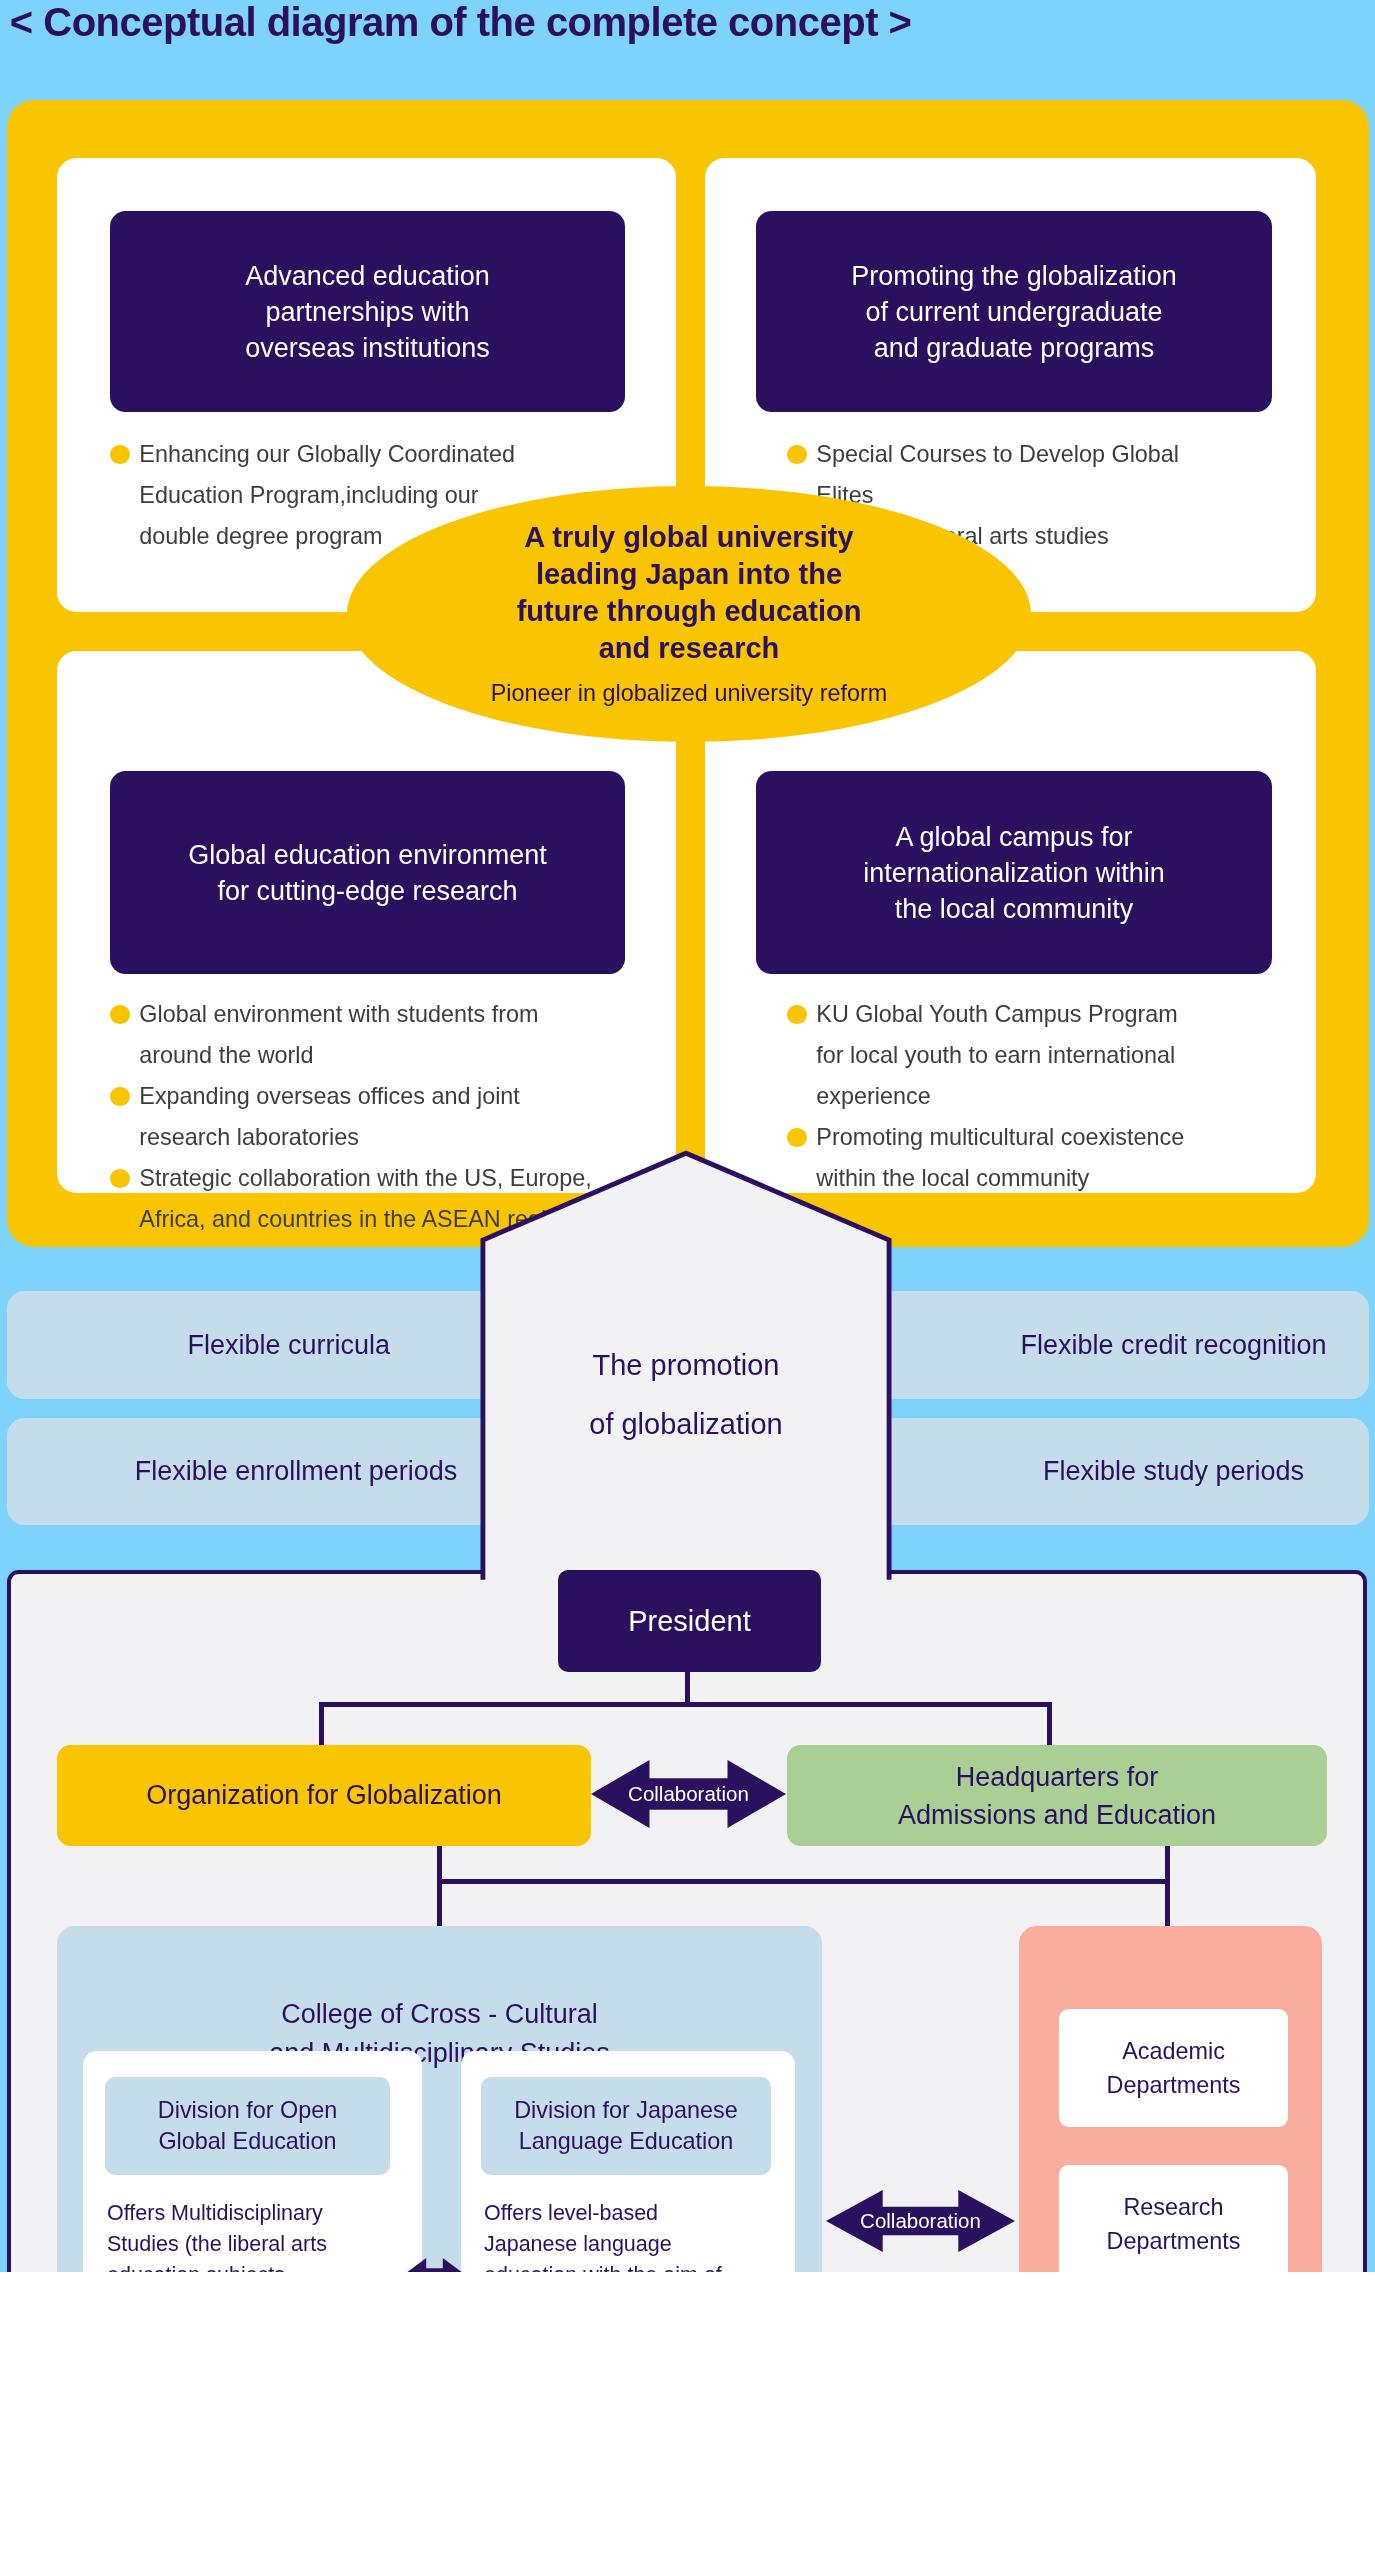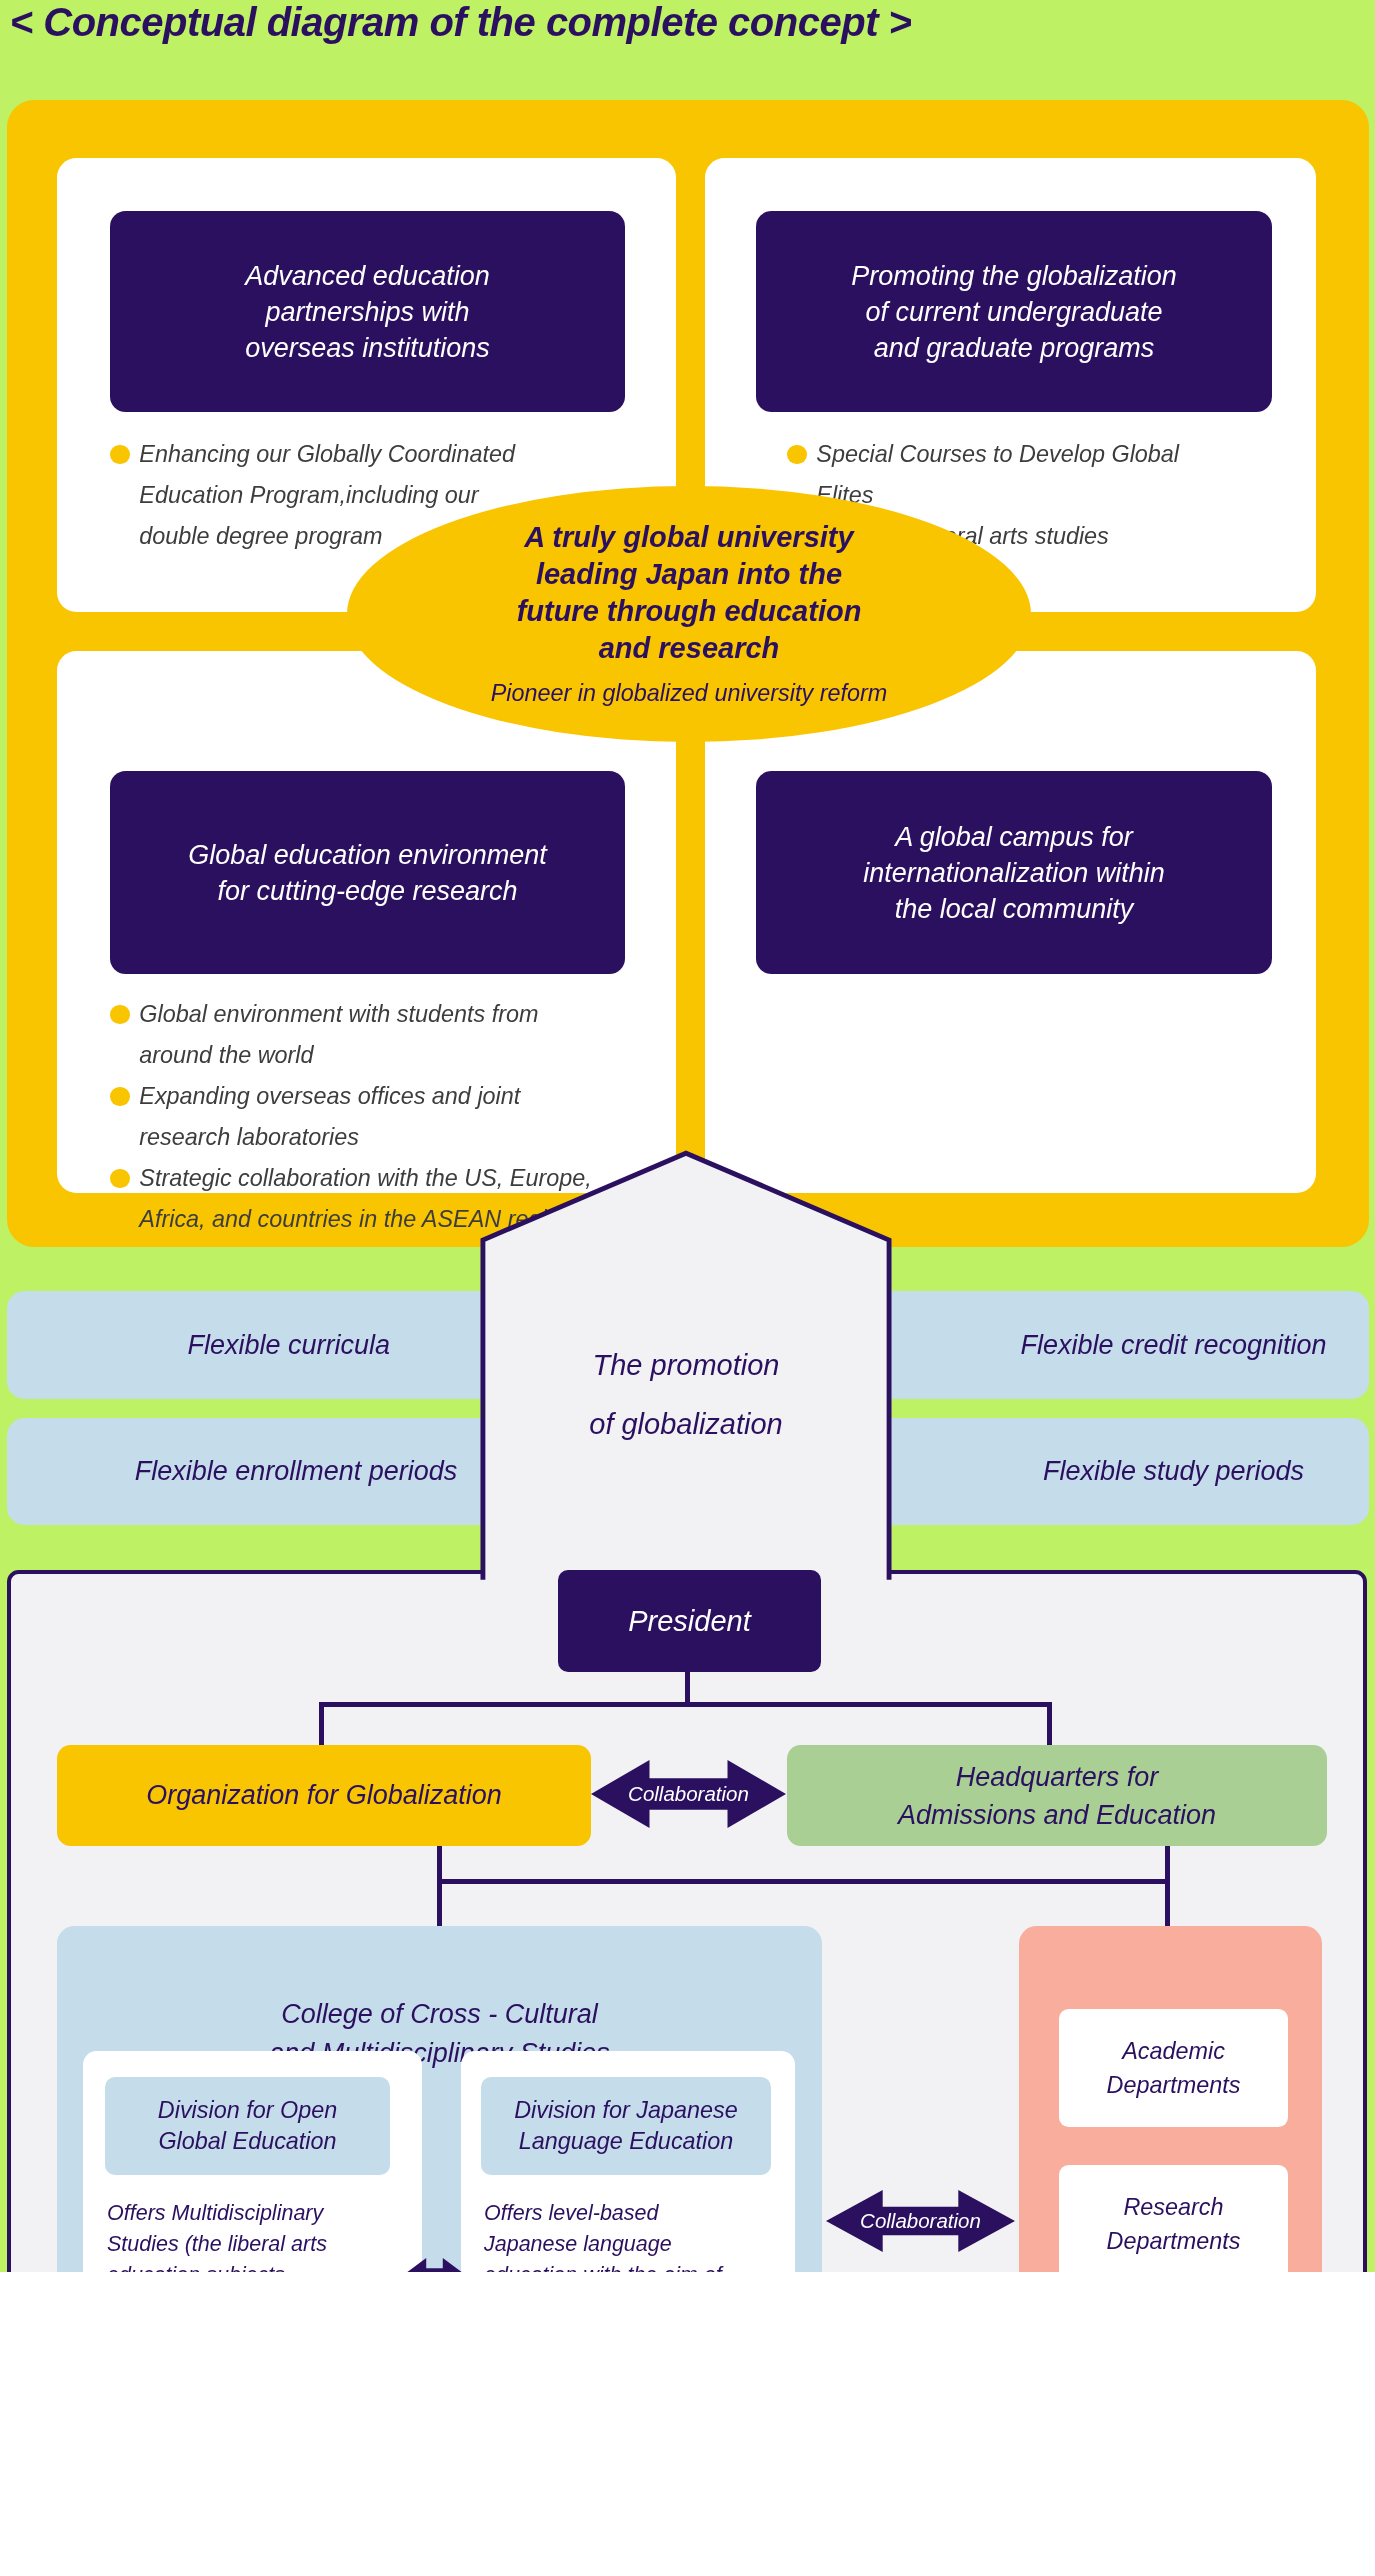--- a/index.html
+++ b/index.html
@@ -1,18 +1,18 @@
 <!DOCTYPE html>
 <html><head>
 <meta charset="utf-8">
 <style>
   html,body{margin:0;padding:0;background:#ffffff;}
   #canvas{
-    position:relative;width:1376px;height:2272px;background:#bef264;
-    font-family:"Liberation Sans", sans-serif;color:#2b1060;overflow:hidden;font-style:italic;
+    position:relative;width:1376px;height:2272px;background:#7dd3fc;
+    font-family:"Liberation Sans", sans-serif;color:#2b1060;overflow:hidden;
   }
   .abs{position:absolute;}
   .pre{white-space:pre-line;}
   .center{display:flex;align-items:center;justify-content:center;text-align:center;}
   .page-title{font-size:40px;font-weight:600;letter-spacing:-0.5px;color:#2b1060;}
   .yellow-panel{background:#f9c400;border-radius:27px;}
   .white-card{background:#ffffff;border-radius:19.5px;}
   .header-box{background:#2b1060;border-radius:15.6px;color:#ffffff;font-size:27px;font-weight:500;line-height:36px;}
   .bullet-row{display:flex;align-items:flex-start;font-size:23.4px;line-height:41px;color:#3d3d3d;}
   .dot{width:19.5px;height:19.5px;border-radius:50%;background:#f9c400;margin:10.7px 9.8px 0 0;flex:0 0 19.5px;}
@@ -92,20 +92,33 @@
         <span class="dot"></span>
         <span class="pre">Expanding overseas offices and joint
 research laboratories</span>
       </div>
     <div class="bullet-row">
         <span class="dot"></span>
         <span class="pre">Strategic collaboration with the US, Europe,
 Africa, and countries in the ASEAN region</span>
       </div>
   </div>
+  <div class="abs" style="left:787px;top:994px;width:527px;">
+    <div class="bullet-row">
+        <span class="dot"></span>
+        <span class="pre">KU Global Youth Campus Program
+for local youth to earn international
+experience</span>
+      </div>
+    <div class="bullet-row">
+        <span class="dot"></span>
+        <span class="pre">Promoting multicultural coexistence
+within the local community</span>
+      </div>
+  </div>
 
   <div class="abs ellipse" style="left:347px;top:486px;width:684px;height:256px;"></div>
   <div class="abs ellipse-main pre" style="left:347px;top:519px;width:684px;text-align:center;">A truly global university
 leading Japan into the
 future through education
 and research</div>
   <div class="abs ellipse-sub" style="left:347px;top:680px;width:684px;text-align:center;">Pioneer in globalized university reform</div>
 
   <div class="abs bar" style="left:6.8px;top:1291px;width:618px;height:108px;"></div>
   <div class="abs bar" style="left:752px;top:1291px;width:617px;height:108px;"></div>

